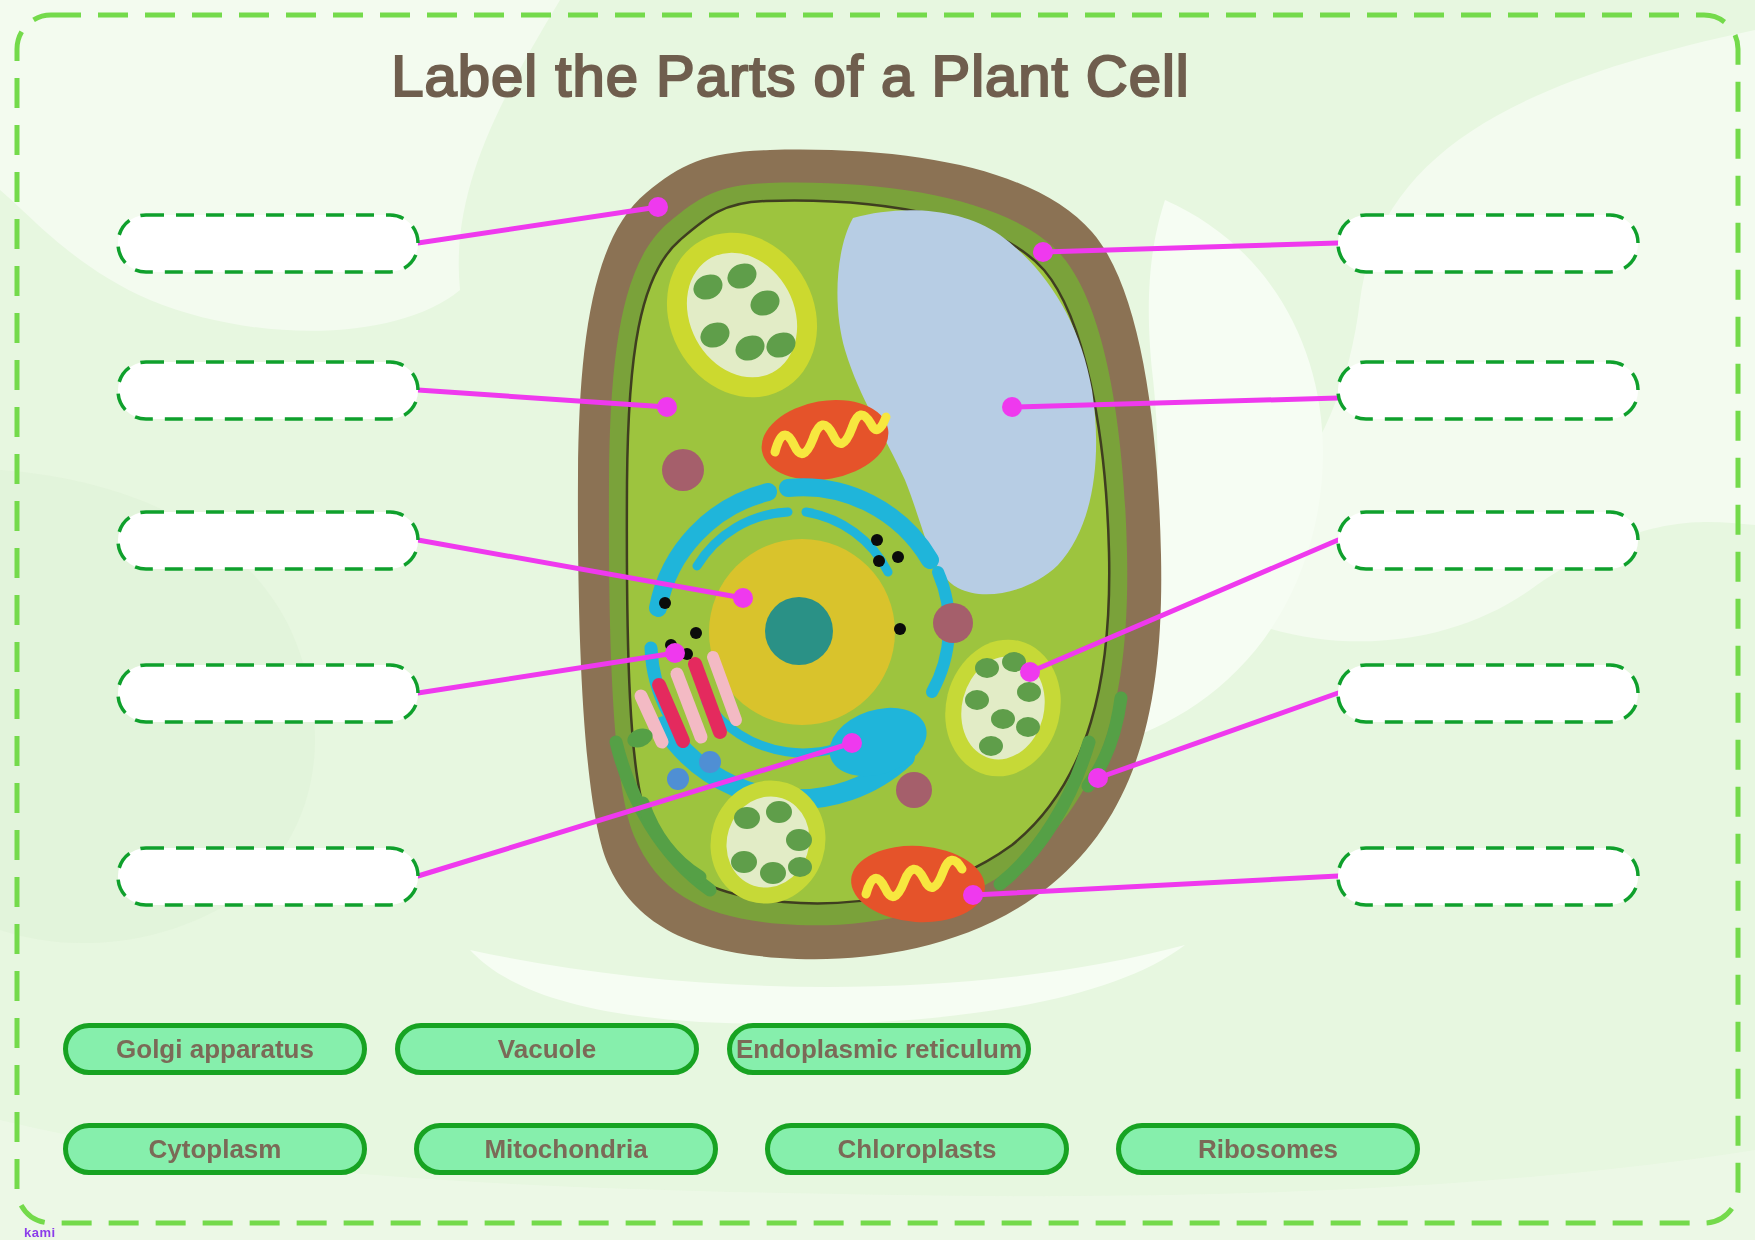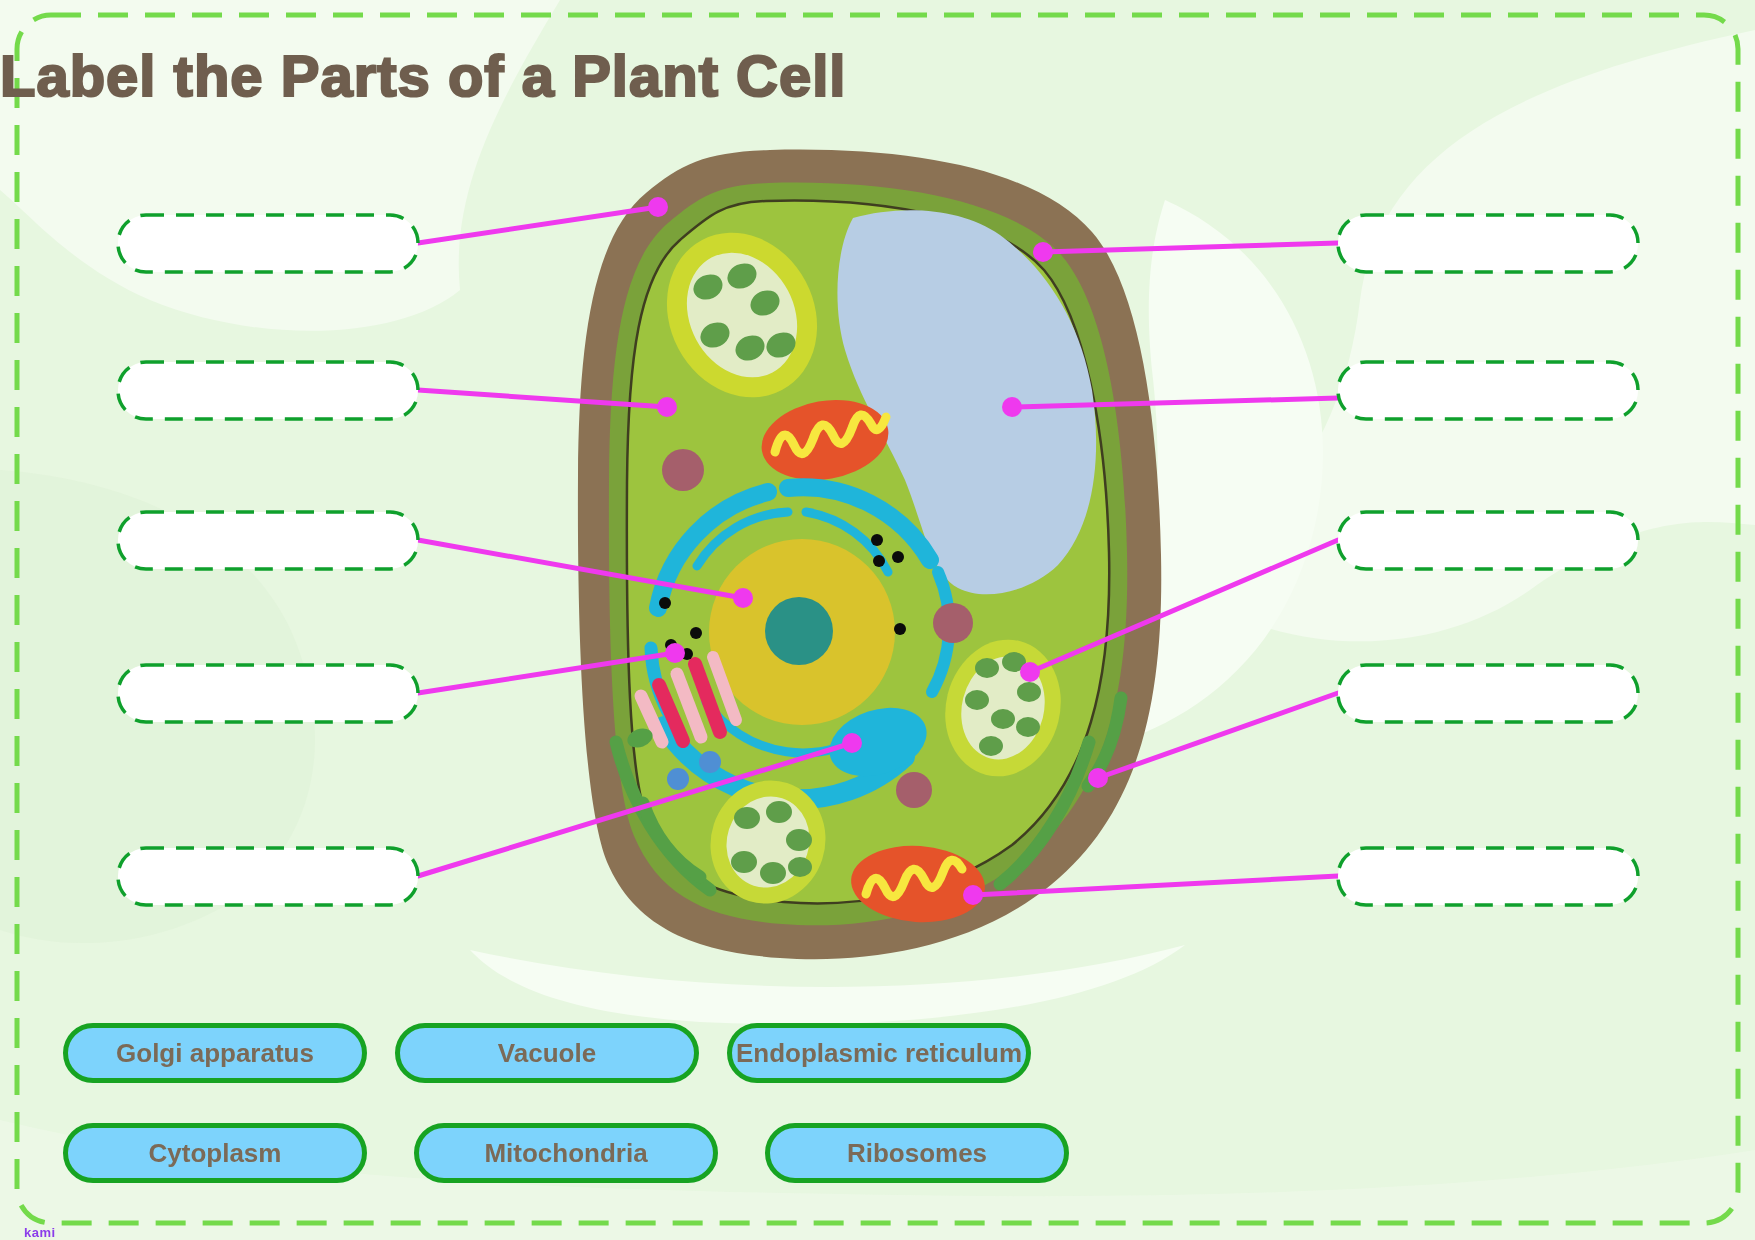--- a/index.html
+++ b/index.html
@@ -11,33 +11,33 @@
     --label-brown:#7b6a57;
     --brand-purple:#8b3dea;
   }
   html,body{margin:0;padding:0;}
   .stage{
     position:relative;width:1755px;height:1240px;overflow:hidden;
     background:#e7f7e0;font-family:"Liberation Sans",sans-serif;
   }
   .layer{position:absolute;left:0;top:0;width:1755px;height:1240px;}
   .title{
-    position:absolute;left:0;right:174px;top:42px;text-align:left;
-    font-size:58px;font-weight:bold;color:var(--title-brown);
+    position:absolute;left:0;right:174px;top:42px;text-align:center;
+    font-size:58px;font-weight:normal;color:var(--title-brown);
     -webkit-text-stroke:2.2px var(--title-brown);letter-spacing:1px;
   }
   .word-row{
     position:absolute;left:63px;width:1632px;height:60px;
     display:flex;gap:28px;
   }
   .word-row.r1{top:1023px;}
   .word-row.r2{top:1123px;gap:47px;}
   .word-chip{
-    flex:0 0 304px;height:60px;box-sizing:border-box;
-    background:#7dd3fc;border:5px solid var(--word-border-green);
+    flex:0 0 304px;height:52px;box-sizing:border-box;
+    background:#86efac;border:5px solid var(--word-border-green);
     border-radius:32px;display:flex;align-items:center;justify-content:center;
     font-family:"Liberation Sans",sans-serif;
     font-size:26px;font-weight:bold;color:var(--label-brown);
     padding:0;cursor:pointer;
   }
   .brand{
     position:absolute;left:24px;bottom:0px;
     font-size:13px;font-weight:bold;color:var(--brand-purple);
     letter-spacing:0.5px;
   }
@@ -245,18 +245,19 @@
 
   <div class="word-row r1">
     <button class="word-chip">Golgi apparatus</button>
     <button class="word-chip">Vacuole</button>
     <button class="word-chip">Endoplasmic reticulum</button>
   </div>
 
   <div class="word-row r2">
     <button class="word-chip">Cytoplasm</button>
     <button class="word-chip">Mitochondria</button>
+    <button class="word-chip">Chloroplasts</button>
     <button class="word-chip">Ribosomes</button>
   </div>
 
   <div class="brand">kami</div>
 
 </div>
 
 </body></html>

